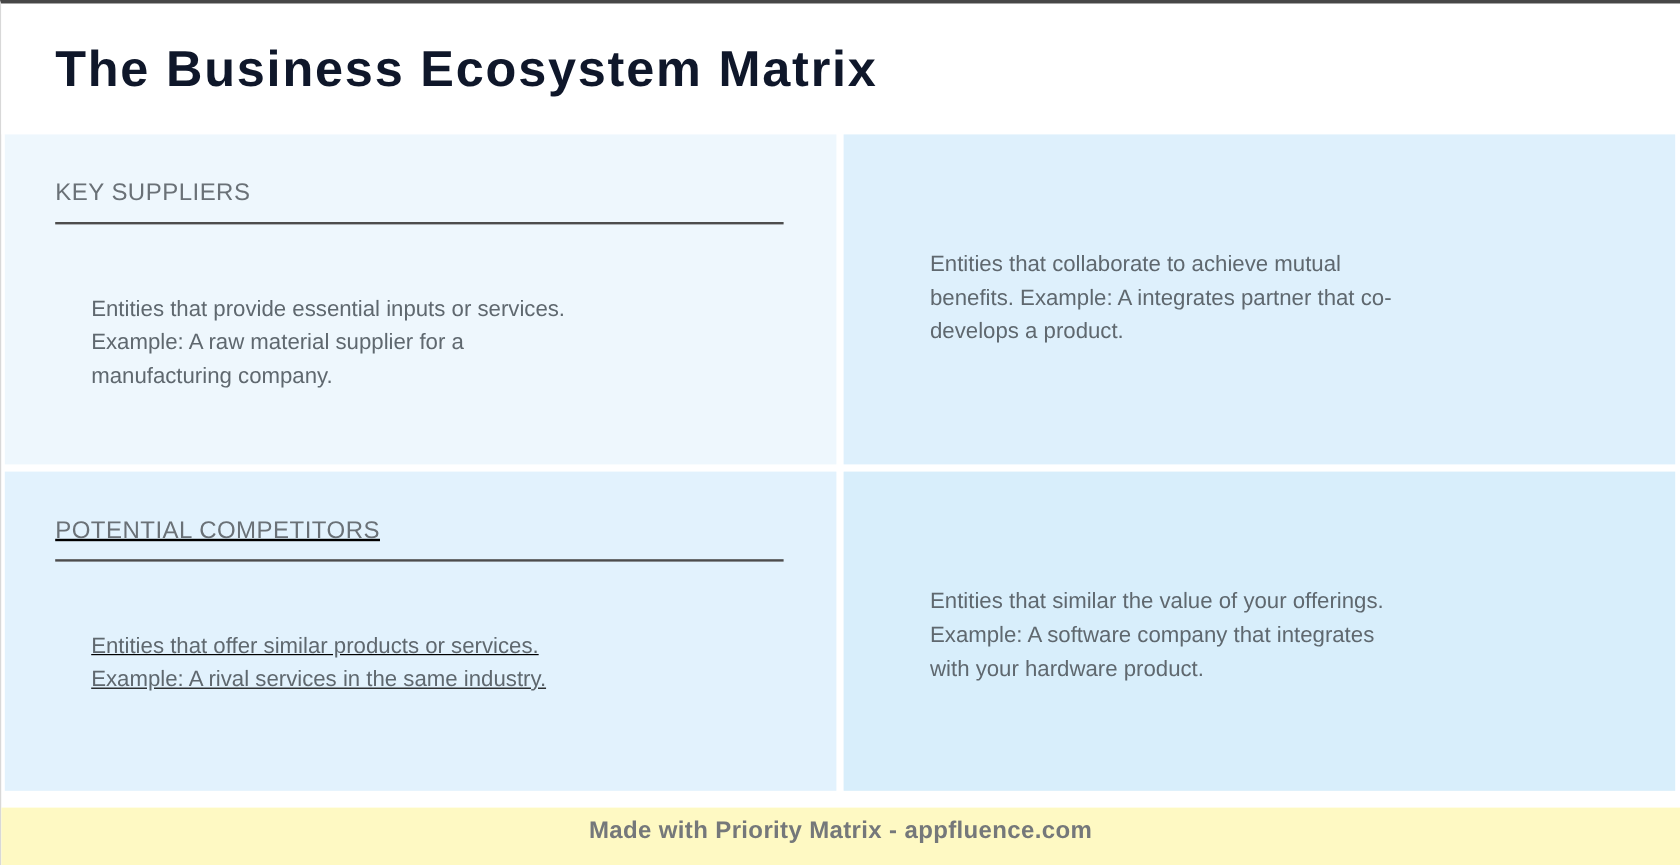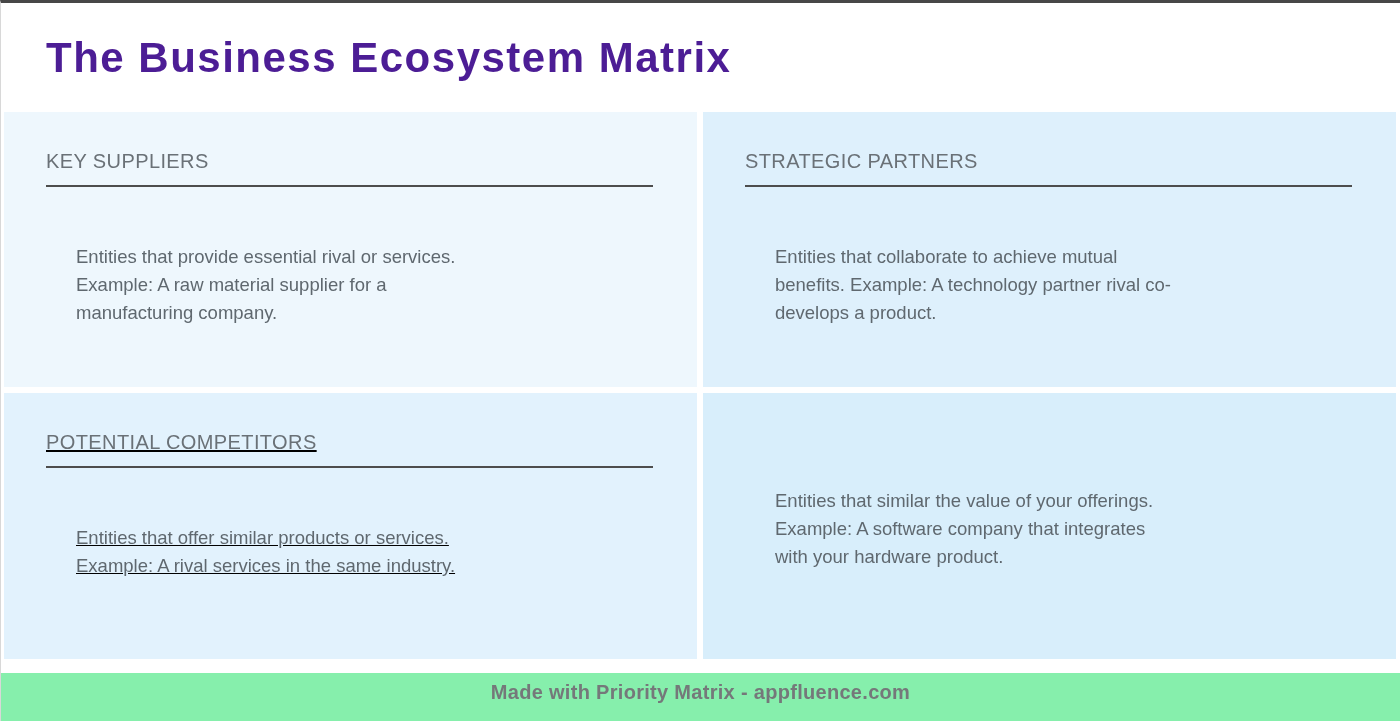--- a/index.html
+++ b/index.html
@@ -14,21 +14,21 @@
   .header {
     height: 109px;
     background: #ffffff;
     display: flex;
     align-items: center;
     padding-left: 45px;
   }
   .header h1 {
     font-size: 42px;
     font-weight: bold;
-    color: #4c1d95;
+    color: #0f172a;
     letter-spacing: 1.5px;
   }
   .grid {
     display: grid;
     grid-template-columns: 1fr 1fr;
     grid-template-rows: 275px 266px;
     gap: 6px;
     margin: 0 4px 0 3px;
     background: #ffffff;
   }
@@ -46,21 +46,21 @@
   .quadrant p {
     margin: 56px 0 0 30px;
     font-size: 18.5px;
     line-height: 28px;
     color: #5f686f;
     white-space: pre-line;
   }
   .footer {
     margin-top: 14px;
     height: 48px;
-    background: #86efac;
+    background: #fef9c3;
     text-align: center;
     padding-top: 8px;
   }
   .footer span {
     font-size: 20px;
     font-weight: bold;
     color: #75787a;
     letter-spacing: 0.3px;
   }
 </style>
@@ -68,29 +68,28 @@
 <body>
 
 <div class="header">
   <h1>The Business Ecosystem Matrix</h1>
 </div>
 
 <div class="grid">
 
   <div class="quadrant" style="background-color: rgb(238, 247, 253);">
     <h2>KEY SUPPLIERS</h2>
-    <p>Entities that provide essential rival or services.
+    <p>Entities that provide essential inputs or services.
 Example: A raw material supplier for a
 manufacturing company.</p>
   </div>
 
   <div class="quadrant" style="background-color: rgb(222, 240, 252);">
-    <h2>STRATEGIC PARTNERS</h2>
     <p>Entities that collaborate to achieve mutual
-benefits. Example: A technology partner rival co-
+benefits. Example: A integrates partner that co-
 develops a product.</p>
   </div>
 
   <div class="quadrant" style="background-color: rgb(226, 242, 253); text-decoration: underline;">
     <h2>POTENTIAL COMPETITORS</h2>
     <p>Entities that offer similar products or services.
 Example: A rival services in the same industry.</p>
   </div>
 
   <div class="quadrant" style="background-color: rgb(216, 238, 251);">

